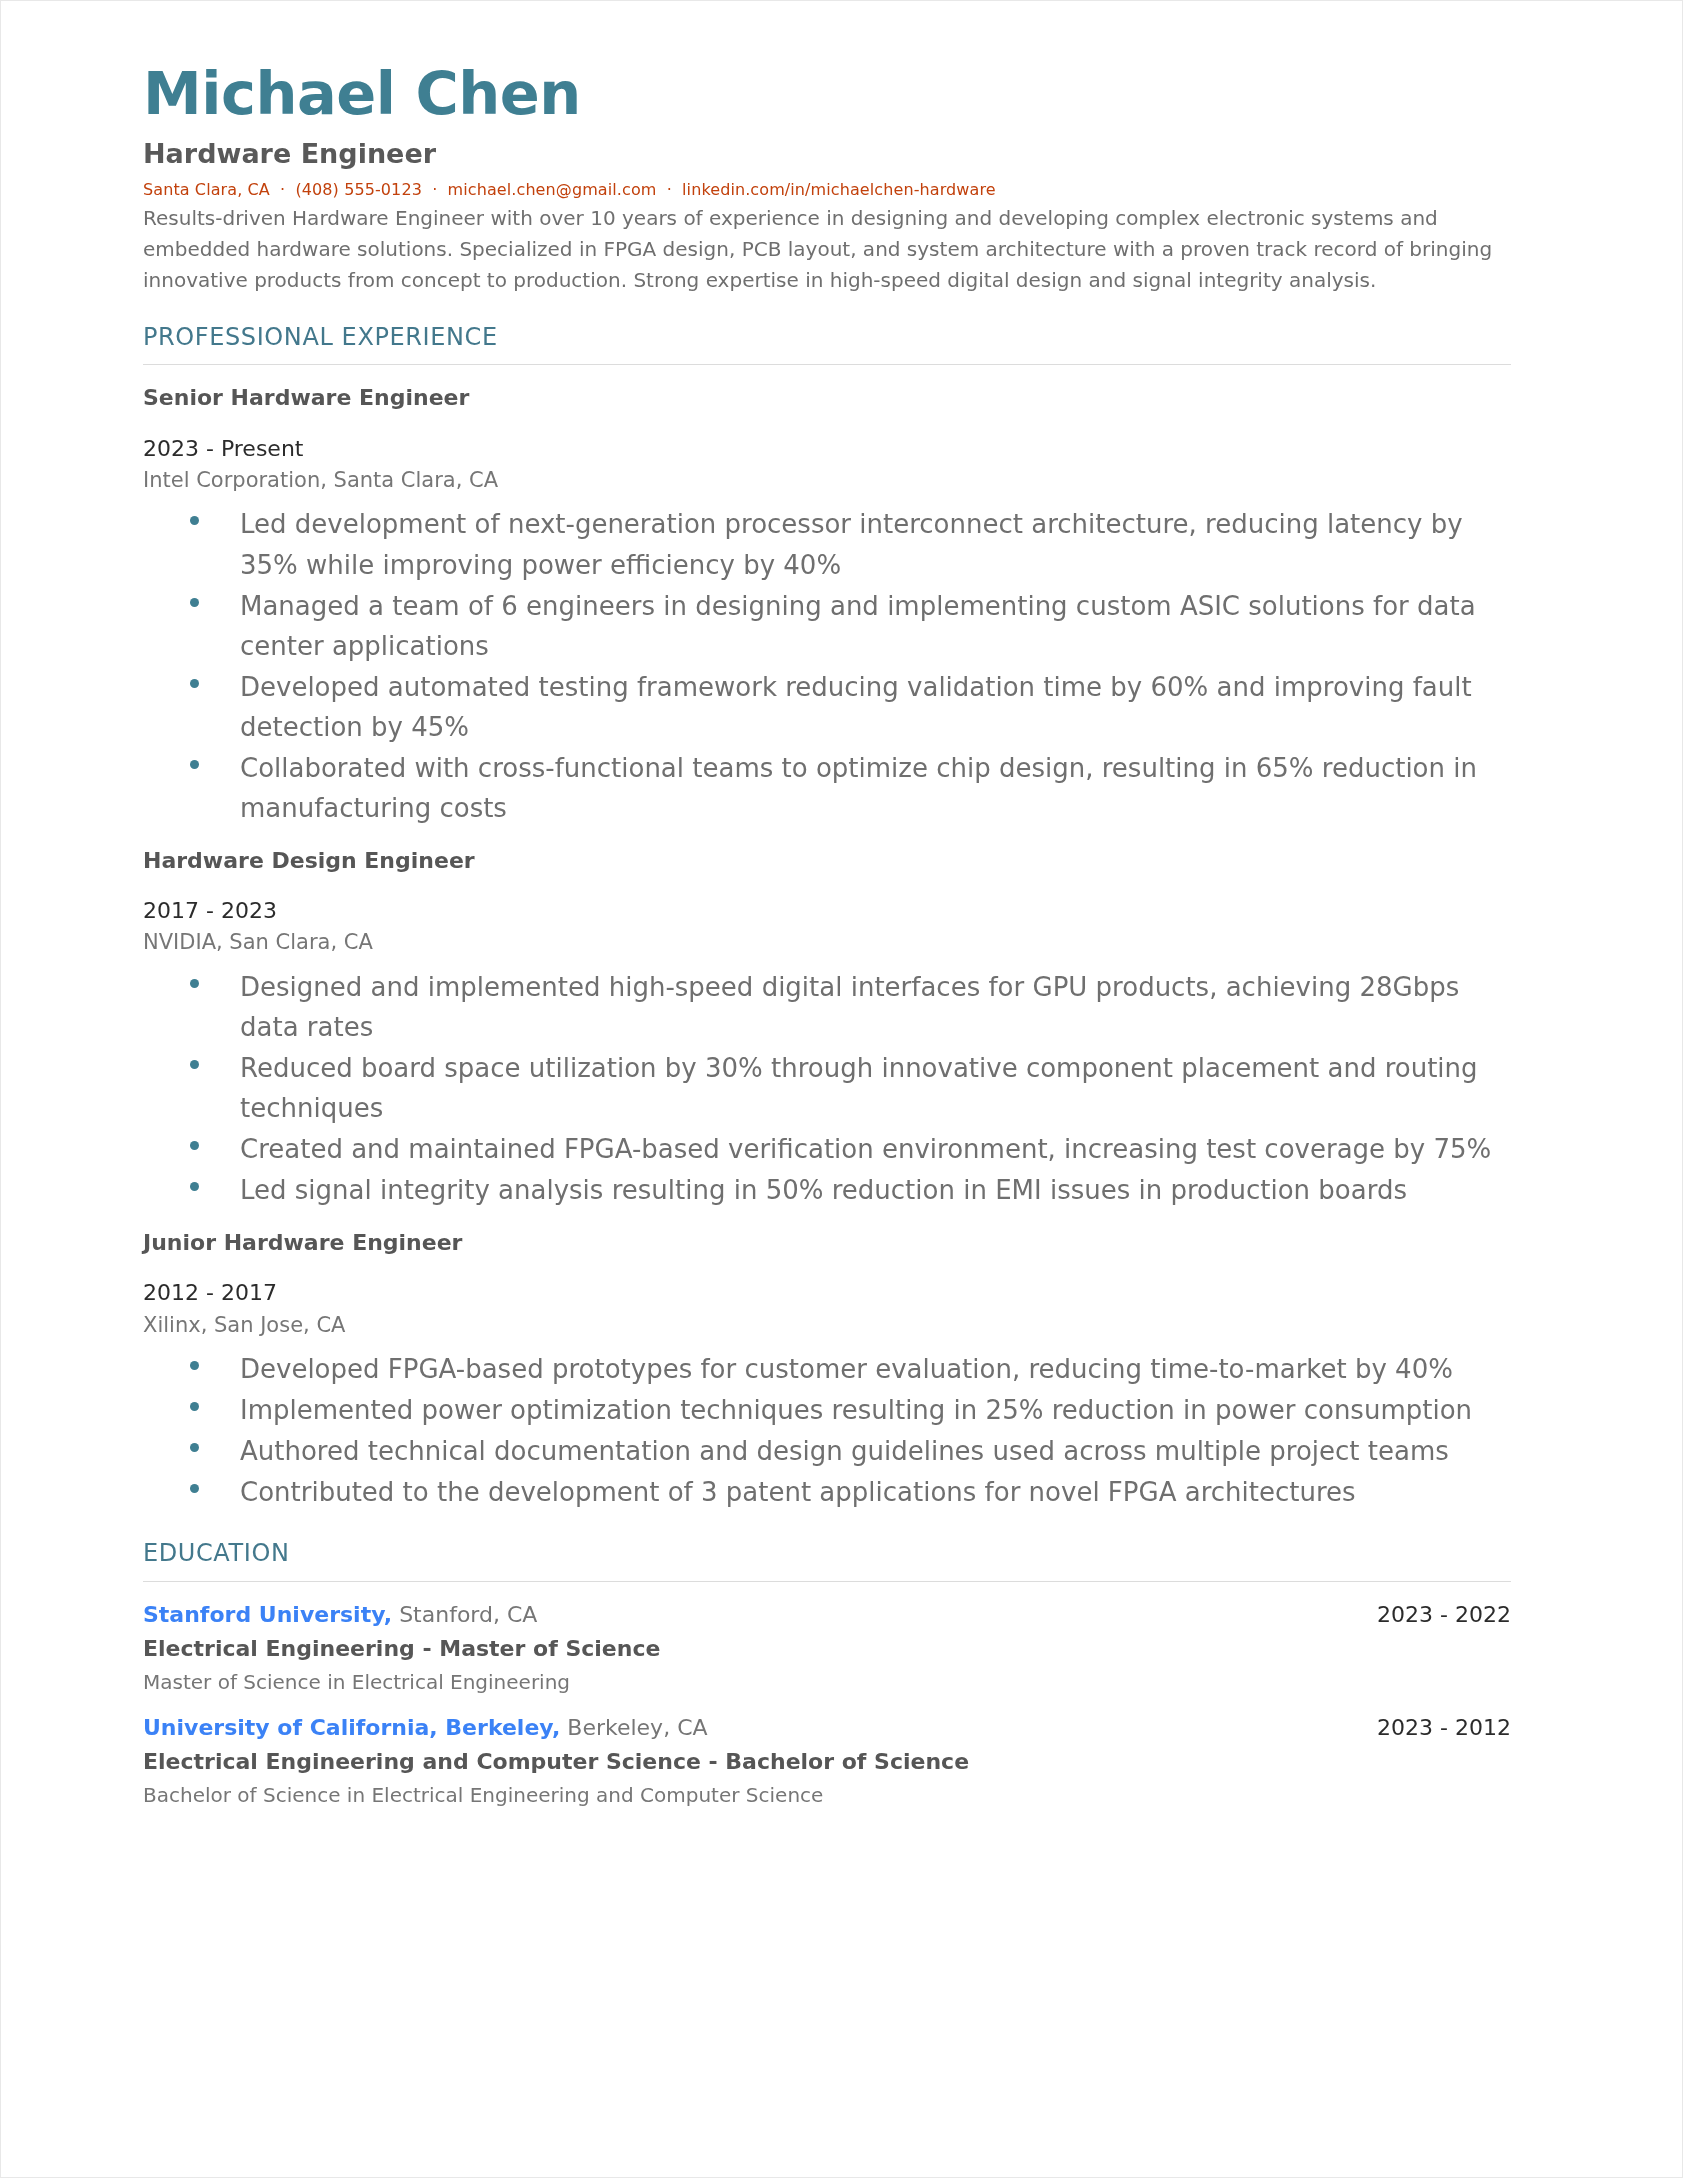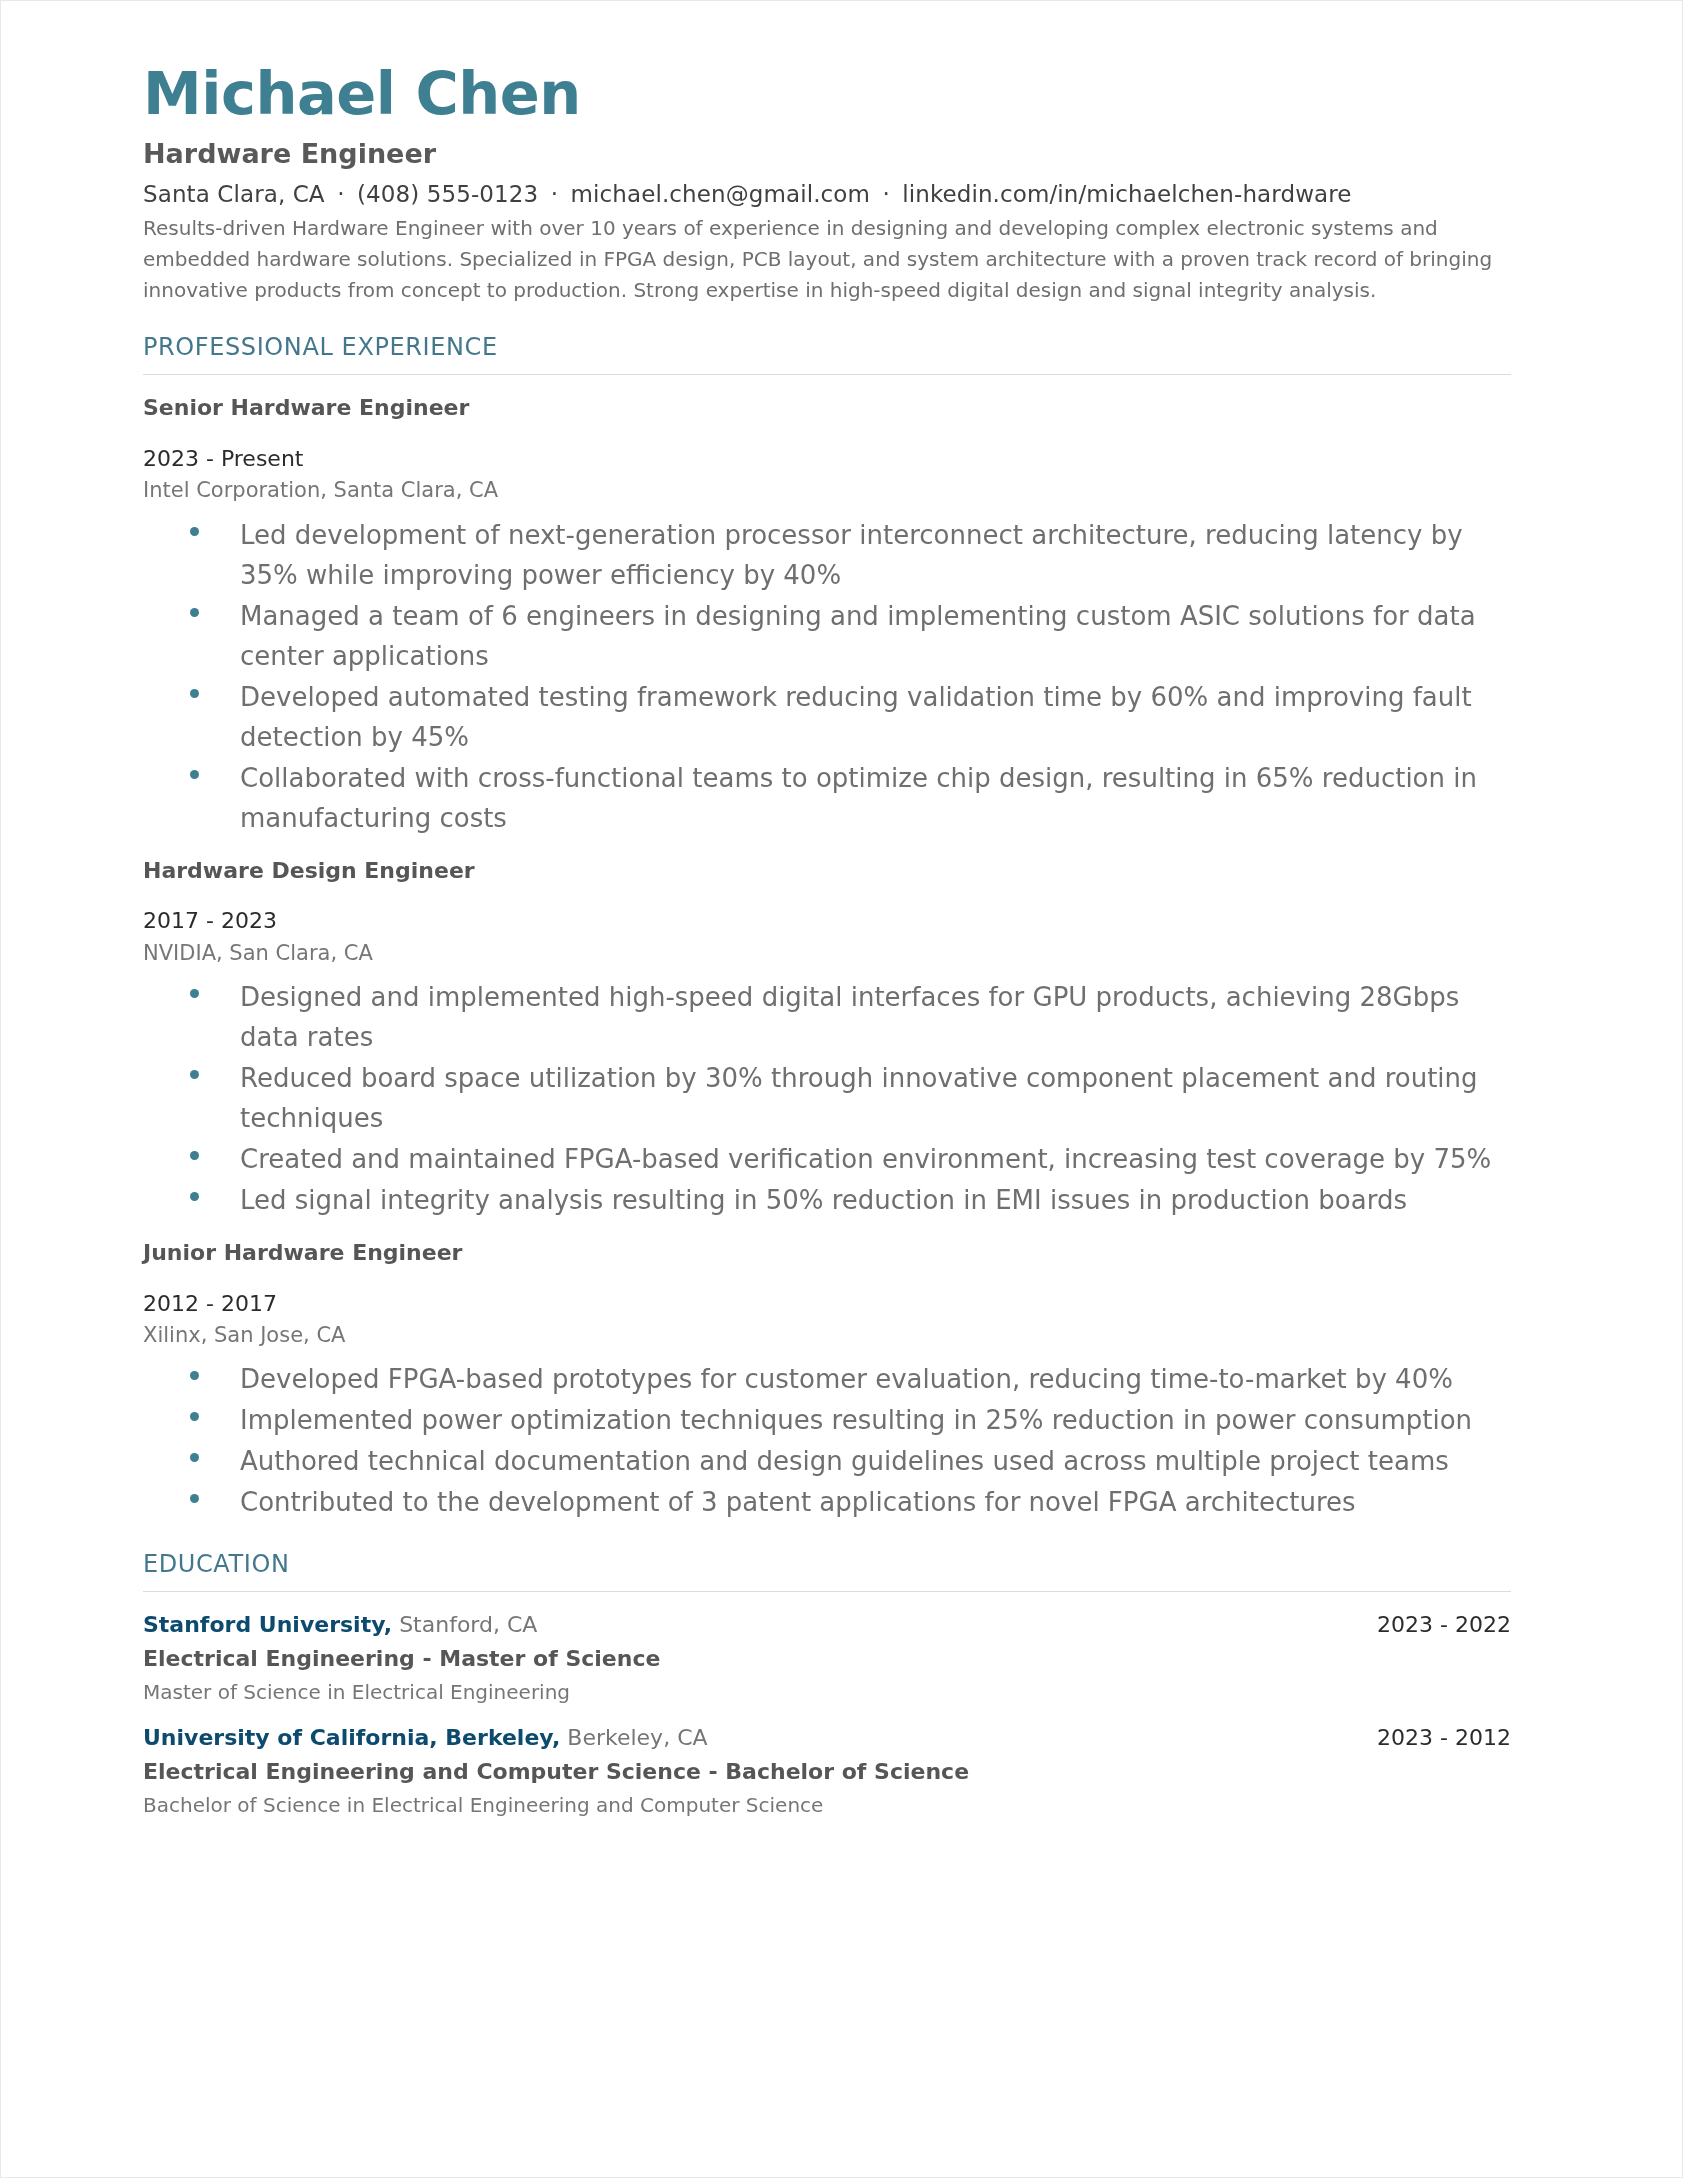--- a/index.html
+++ b/index.html
@@ -34,22 +34,22 @@
     margin-bottom:8px;
   }
   .job-title {
     font-size:27px;
     font-weight:700;
     color:#595959;
     line-height:1.3;
     margin-bottom:7px;
   }
   .contact-line {
-    font-size:23px;
-    color:#404040;
+    font-size:16px;
+    color:#c2410c;
     line-height:1.45;
     letter-spacing:0.1px;
   }
   .contact-sep { padding:0 5px; }
   .summary {
     font-size:20px;
     color:#6f6f6f;
     line-height:1.54;
     margin-top:2px;
   }
@@ -134,21 +134,21 @@
     justify-content:space-between;
     gap:20px;
   }
   .edu-school {
     font-size:22px;
     line-height:1.4;
     color:#767676;
   }
   .edu-school b {
     font-weight:700;
-    color:#0c4a6e;
+    color:#3b82f6;
   }
   .edu-degree {
     font-size:22px;
     font-weight:700;
     color:#565656;
     line-height:1.45;
     margin-top:2px;
   }
   .edu-desc {
     font-size:20px;

